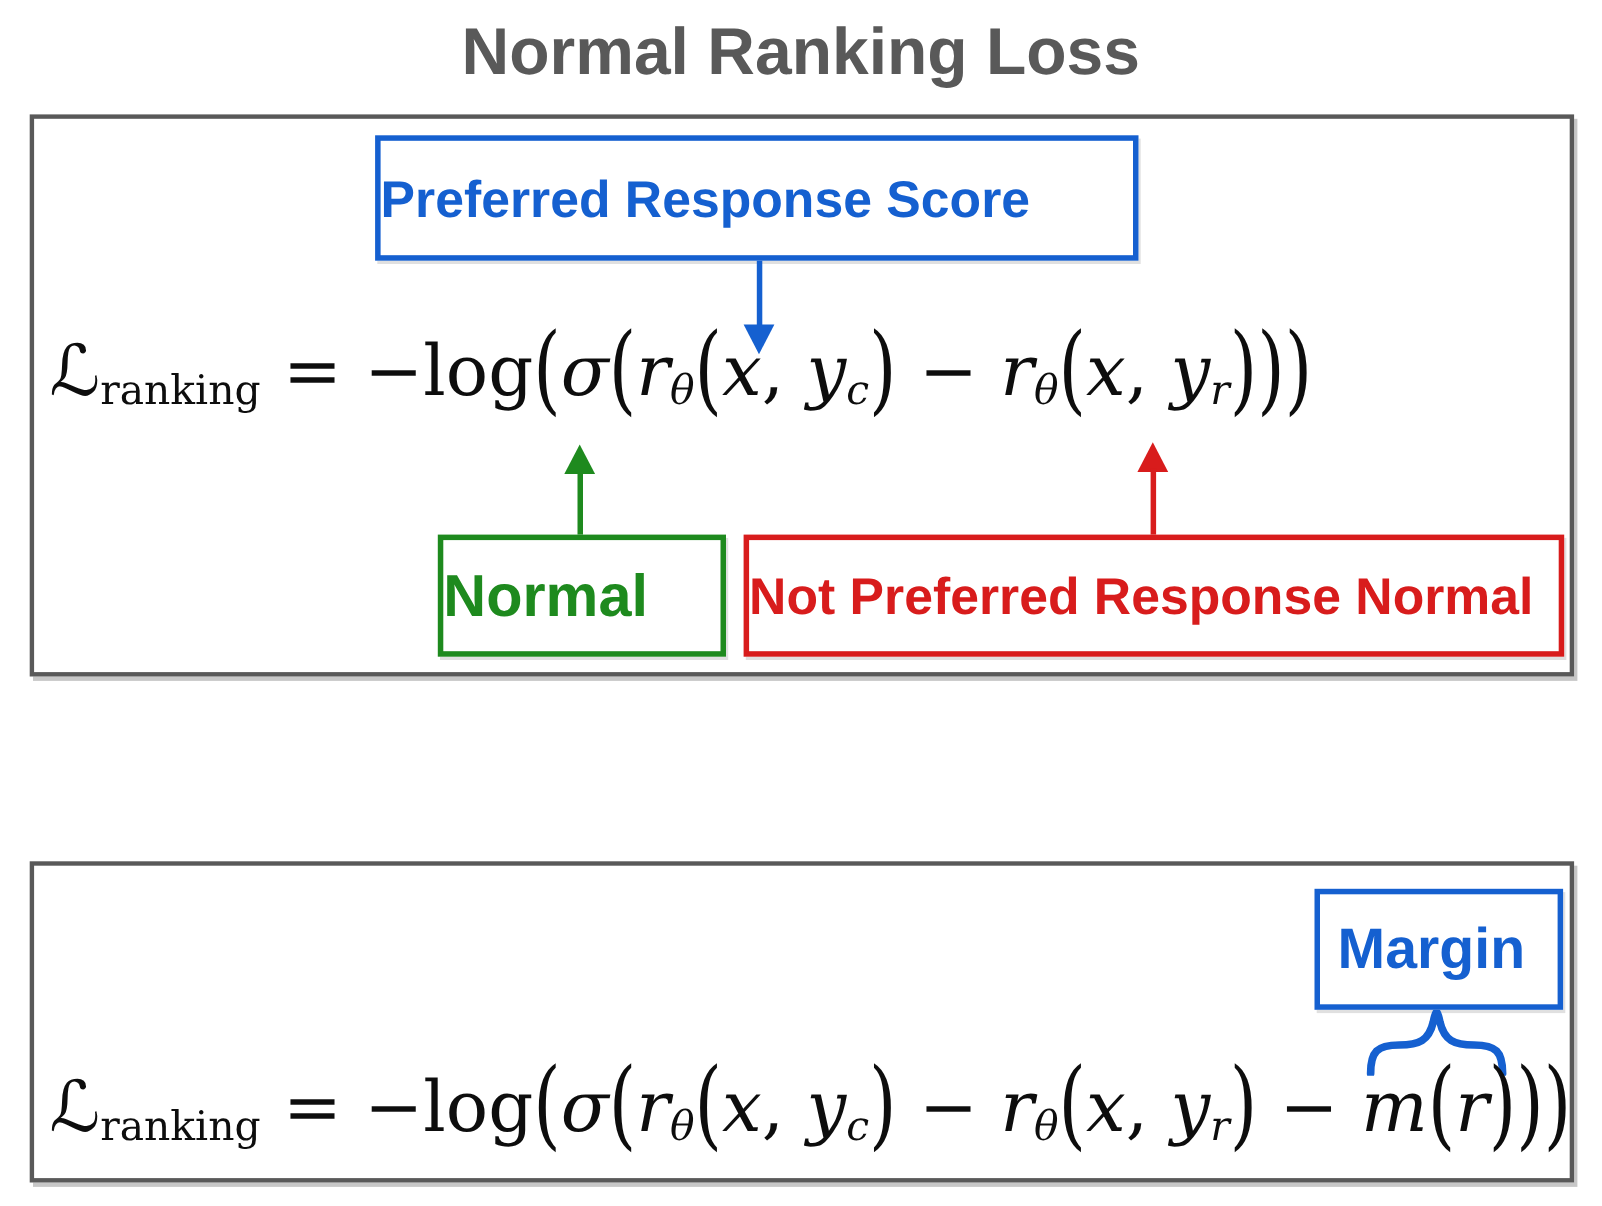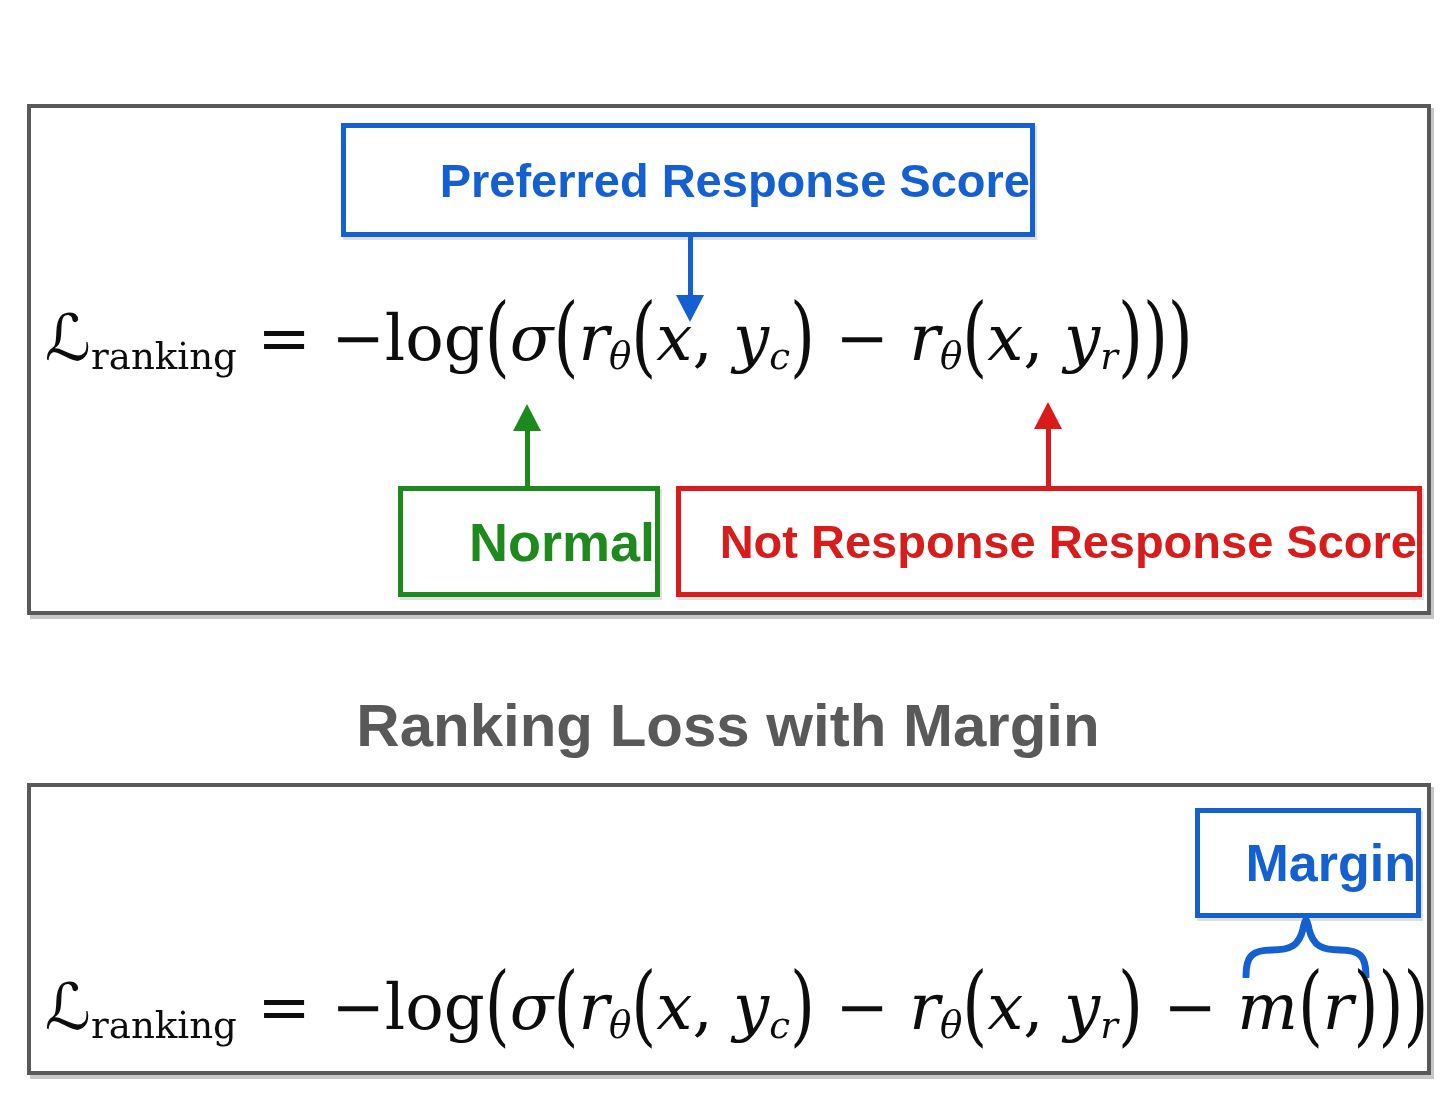--- a/index.html
+++ b/index.html
@@ -34,37 +34,37 @@
     box-sizing: border-box;
     box-shadow: 3px 4px 0 rgba(0,0,0,0.22);
   }
   .p1 { top: 104px; width: 1404px; height: 511px; }
   .p2 { top: 783px; width: 1404px; height: 292px; }
 
   .lblbox {
     position: absolute;
     display: flex;
     align-items: center;
-    justify-content: flex-end;
+    justify-content: flex-start;
     background: #ffffff;
     border-style: solid;
     border-width: 5px;
     box-sizing: border-box;
     font-weight: 700;
     white-space: nowrap;
     box-shadow: 2px 3px 0 rgba(0,0,0,0.12);
   }
   .lbl-blue  { border-color: var(--blue);  color: var(--blue); }
   .lbl-green { border-color: var(--green); color: var(--green); }
   .lbl-red   { border-color: var(--red);   color: var(--red); }
 
   .preferred    { left: 310px;  top: 15px;  width: 694px; height: 114px; font-size: 47px; }
   .sigmoid      { left: 367px;  top: 378px; width: 262px; height: 111px; font-size: 54px; }
   .notpreferred { left: 645px;  top: 378px; width: 746px; height: 111px; font-size: 47px; }
-  .marginbox    { left: 1164px; top: 21px;  width: 226px; height: 110px; font-size: 52px; }
+  .marginbox    { left: 1164px; top: 21px;  width: 226px; height: 110px; font-size: 52px; padding-left: 16px; }
 
   .aline { position: absolute; width: 5px; }
   .al-pref { left: 657px;  top: 129px; height: 62px; background: var(--blue); }
   .al-sig  { left: 494px;  top: 320px; height: 62px; background: var(--green); }
   .al-np   { left: 1015px; top: 318px; height: 64px; background: var(--red); }
 
   .ahead {
     position: absolute;
     width: 0; height: 0;
     border-left: 14px solid transparent;
@@ -97,20 +97,21 @@
     stroke: var(--blue);
     stroke-width: 7;
     stroke-linecap: round;
   }
 </style>
 </head>
 <body>
 
 <div class="canvas">
 
+  <div class="title t1">Normal Ranking Loss</div>
 
   <div class="panel p1">
 
     <div class="lblbox lbl-blue preferred">
       <span>Preferred Response Score</span>
     </div>
 
     <div class="aline al-pref"></div>
     <div class="ahead ah-pref"></div>
 
@@ -120,26 +121,25 @@
     <div class="aline al-sig"></div>
 
     <div class="lblbox lbl-green sigmoid">
       <span>Normal</span>
     </div>
 
     <div class="ahead ah-np"></div>
     <div class="aline al-np"></div>
 
     <div class="lblbox lbl-red notpreferred">
-      <span>Not Response Response Score</span>
+      <span>Not Preferred Response Normal</span>
     </div>
 
   </div>
 
-  <div class="title t2">Ranking Loss with Margin</div>
 
   <div class="panel p2">
 
     <div class="lblbox lbl-blue marginbox">
       <span>Margin</span>
     </div>
 
     <svg class="brace" viewBox="0 0 128 60" aria-hidden="true">
       <path d="M 4 58
                C 4 38, 10 32, 30 32

